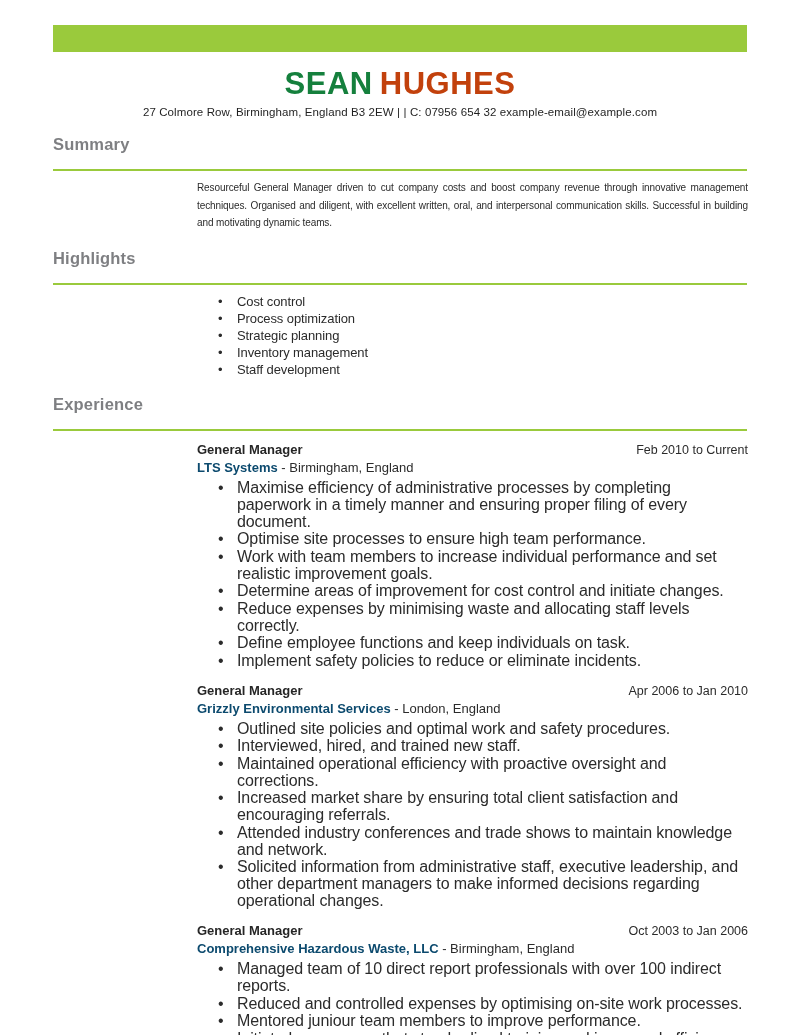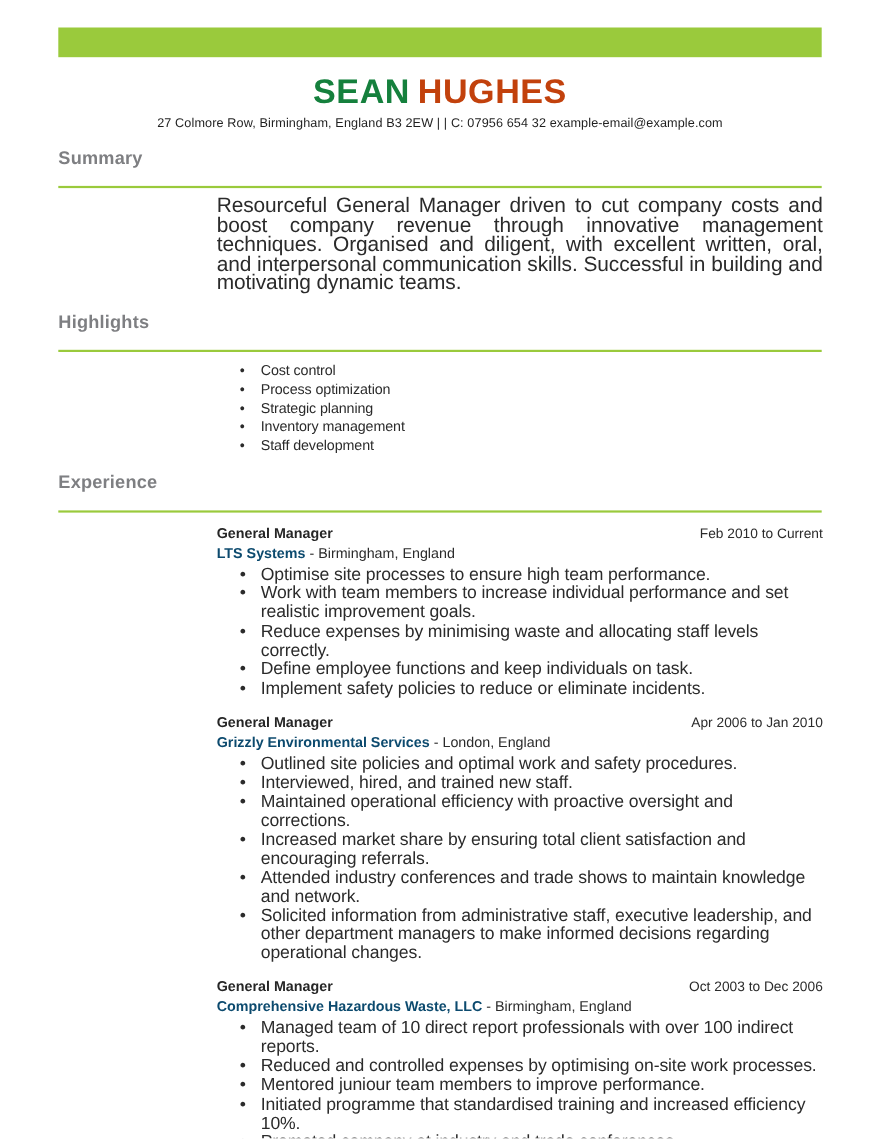--- a/index.html
+++ b/index.html
@@ -39,21 +39,21 @@
     margin: 17px 53px 0 53px;
     font-size: 16.5px;
     font-weight: 700;
     color: #7e7f82;
     letter-spacing: 0.2px;
     border-bottom: 2px solid var(--accent);
     padding-bottom: 15px;
   }
   .summary-text {
     margin: 8px 52px 0 197px;
-    font-size: 19px;
+    font-size: 10px;
     line-height: 17.5px;
     letter-spacing: -0.1px;
     color: #2b2b2b;
     text-align: justify;
   }
   .hl-row {
     display: flex;
     margin: 8px 52px 0 197px;
     font-size: 13px;
   }
@@ -131,22 +131,24 @@
 
     <div class="job">
       <div class="job-head">
         <span class="job-title">General Manager</span>
         <span class="job-dates">Feb 2010 to Current</span>
       </div>
       <div class="job-company">
         <span class="company-name">LTS Systems</span><span> - </span><span>Birmingham, England</span>
       </div>
       <ul class="blist">
+        <li>Maximise efficiency of administrative processes by completing paperwork in a timely manner and ensuring proper filing of every document.</li>
         <li>Optimise site processes to ensure high team performance.</li>
         <li>Work with team members to increase individual performance and set realistic improvement goals.</li>
+        <li>Determine areas of improvement for cost control and initiate changes.</li>
         <li>Reduce expenses by minimising waste and allocating staff levels correctly.</li>
         <li>Define employee functions and keep individuals on task.</li>
         <li>Implement safety policies to reduce or eliminate incidents.</li>
       </ul>
     </div>
 
     <div class="job">
       <div class="job-head">
         <span class="job-title">General Manager</span>
         <span class="job-dates">Apr 2006 to Jan 2010</span>
@@ -160,21 +162,21 @@
         <li>Maintained operational efficiency with proactive oversight and corrections.</li>
         <li>Increased market share by ensuring total client satisfaction and encouraging referrals.</li>
         <li>Attended industry conferences and trade shows to maintain knowledge and network.</li>
         <li>Solicited information from administrative staff, executive leadership, and other department managers to make informed decisions regarding operational changes.</li>
       </ul>
     </div>
 
     <div class="job">
       <div class="job-head">
         <span class="job-title">General Manager</span>
-        <span class="job-dates">Oct 2003 to Dec 2006</span>
+        <span class="job-dates">Oct 2003 to Jan 2006</span>
       </div>
       <div class="job-company">
         <span class="company-name">Comprehensive Hazardous Waste, LLC</span><span> - </span><span>Birmingham, England</span>
       </div>
       <ul class="blist">
         <li>Managed team of 10 direct report professionals with over 100 indirect reports.</li>
         <li>Reduced and controlled expenses by optimising on-site work processes.</li>
         <li>Mentored juniour team members to improve performance.</li>
         <li>Initiated programme that standardised training and increased efficiency 10%.</li>
         <li>Promoted company at industry and trade conferences.</li>

